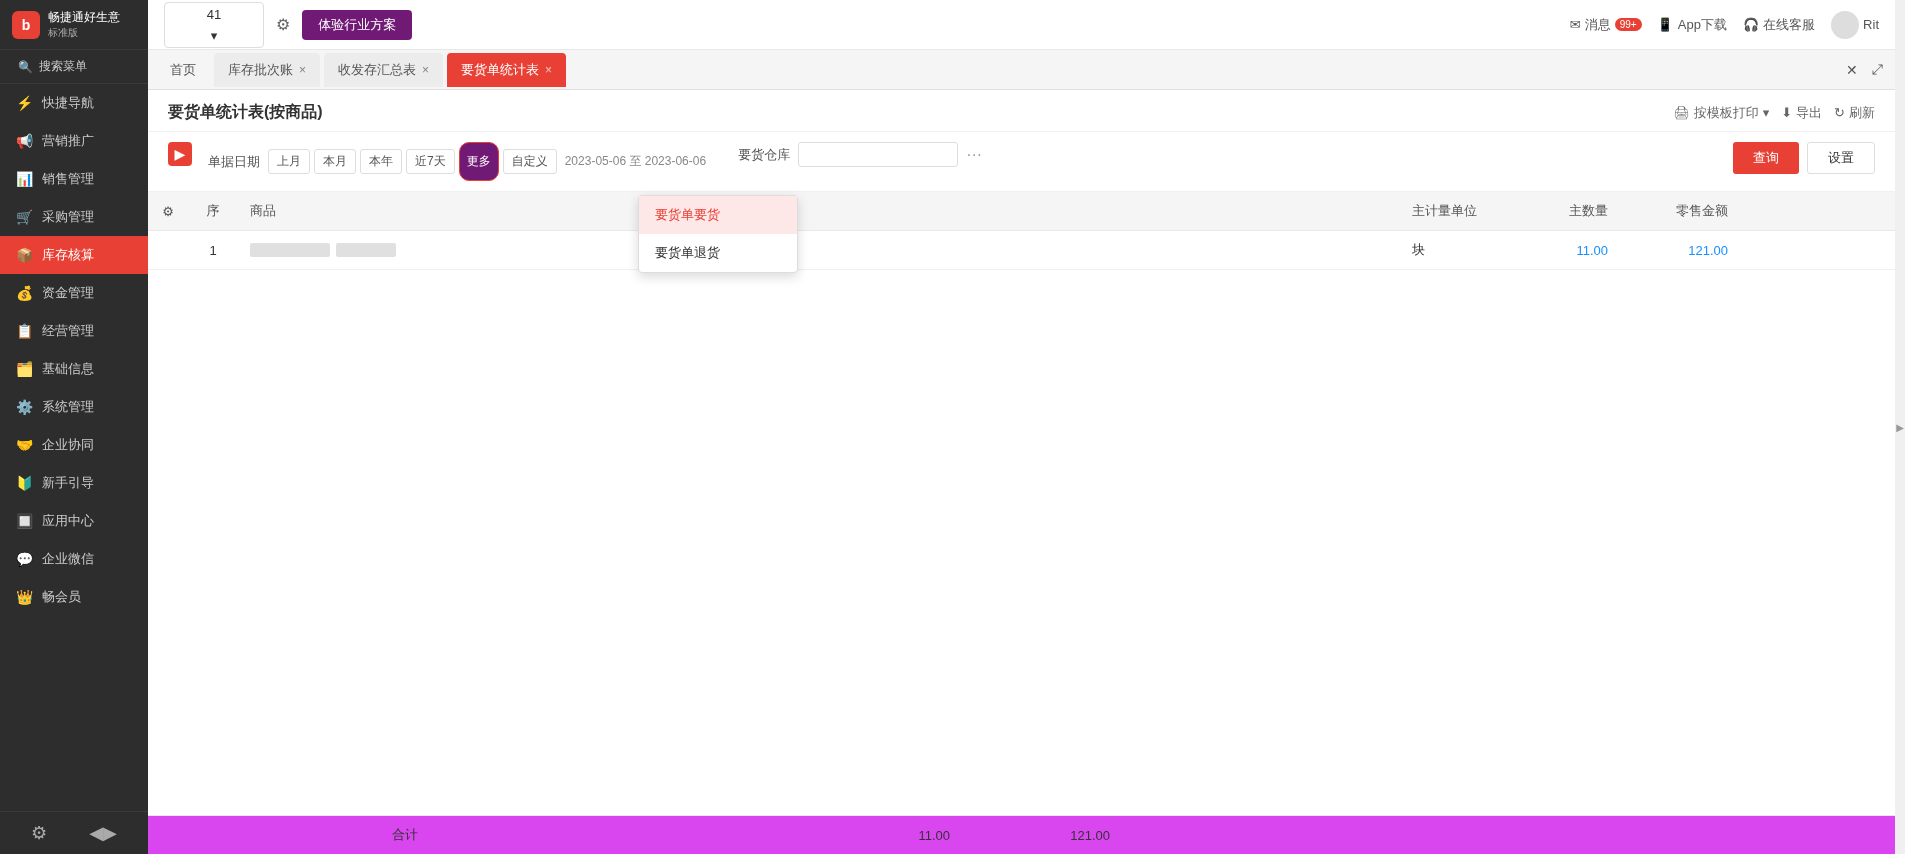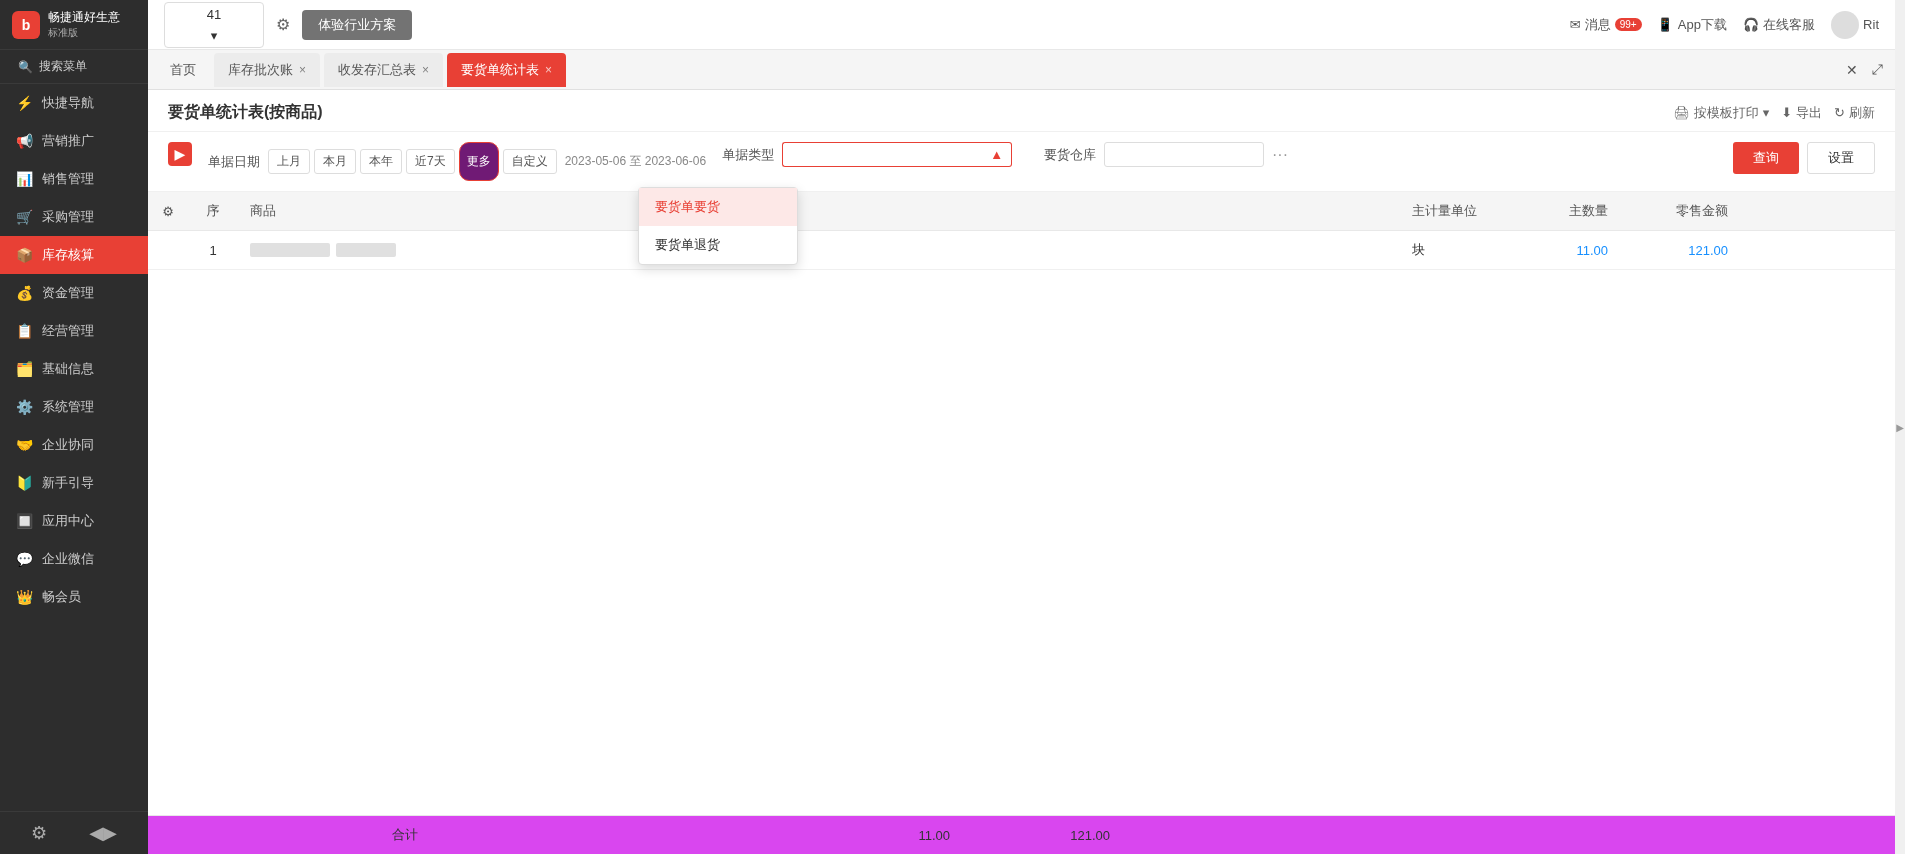--- a/index.html
+++ b/index.html
@@ -94,21 +94,21 @@
       font-size: 13px;
       cursor: pointer;
       border: 1px solid #ddd;
       padding: 4px 10px;
       border-radius: 4px;
       min-width: 100px;
       flex-direction: column;
     }
     .topbar-settings { color: #666; cursor: pointer; font-size: 16px; }
     .topbar-trial {
-      background: #737373;
+      background: #701a75;
       color: white;
       border: none;
       padding: 6px 16px;
       border-radius: 4px;
       cursor: pointer;
       font-size: 13px;
     }
     .topbar-spacer { flex: 1; }
     .topbar-right { display: flex; align-items: center; gap: 16px; color: #555; font-size: 13px; }
     .topbar-right .badge-item { display: flex; align-items: center; gap: 4px; cursor: pointer; }
@@ -259,21 +259,21 @@
       border: 1px solid #ddd;
       padding: 6px 20px;
       border-radius: 3px;
       cursor: pointer;
       font-size: 13px;
     }
 
     
     .dropdown-overlay {
       position: absolute;
-      top: 55px;
+      top: 63px;
       left: 490px;
       background: white;
       border: 1px solid #ddd;
       border-radius: 4px;
       box-shadow: 0 4px 12px rgba(0,0,0,0.15);
       z-index: 100;
       min-width: 160px;
     }
     .dropdown-item {
       padding: 10px 16px;
@@ -490,27 +490,20 @@
         <span class="filter-label">单据日期</span>
         <div class="filter-date-btns">
           <button class="date-btn">上月</button>
           <button class="date-btn">本月</button>
           <button class="date-btn">本年</button>
           <button class="date-btn">近7天</button>
           <button class="date-btn badge">更多</button>
           <span class="date-btn">自定义</span>
         </div>
         <span class="date-range">2023-05-06 至 2023-06-06</span>
-      </div>
-      <div class="filter-type-group">
-        <span class="filter-label">单据类型</span>
-        <div class="filter-select-input">
-          <input type="text" value="" placeholder="" style="border-color: rgb(232, 64, 53);">
-          <div class="filter-select-arrow">▲</div>
-        </div>
       </div>
       <div class="filter-warehouse-group">
         <span class="filter-label">要货仓库</span>
         <input type="text" class="filter-warehouse-input" value="" style="">
         <span class="filter-more-btn">···</span>
       </div>
       <div class="filter-actions">
         <button class="btn-query">查询</button>
         <button class="btn-settings">设置</button>
       </div>

